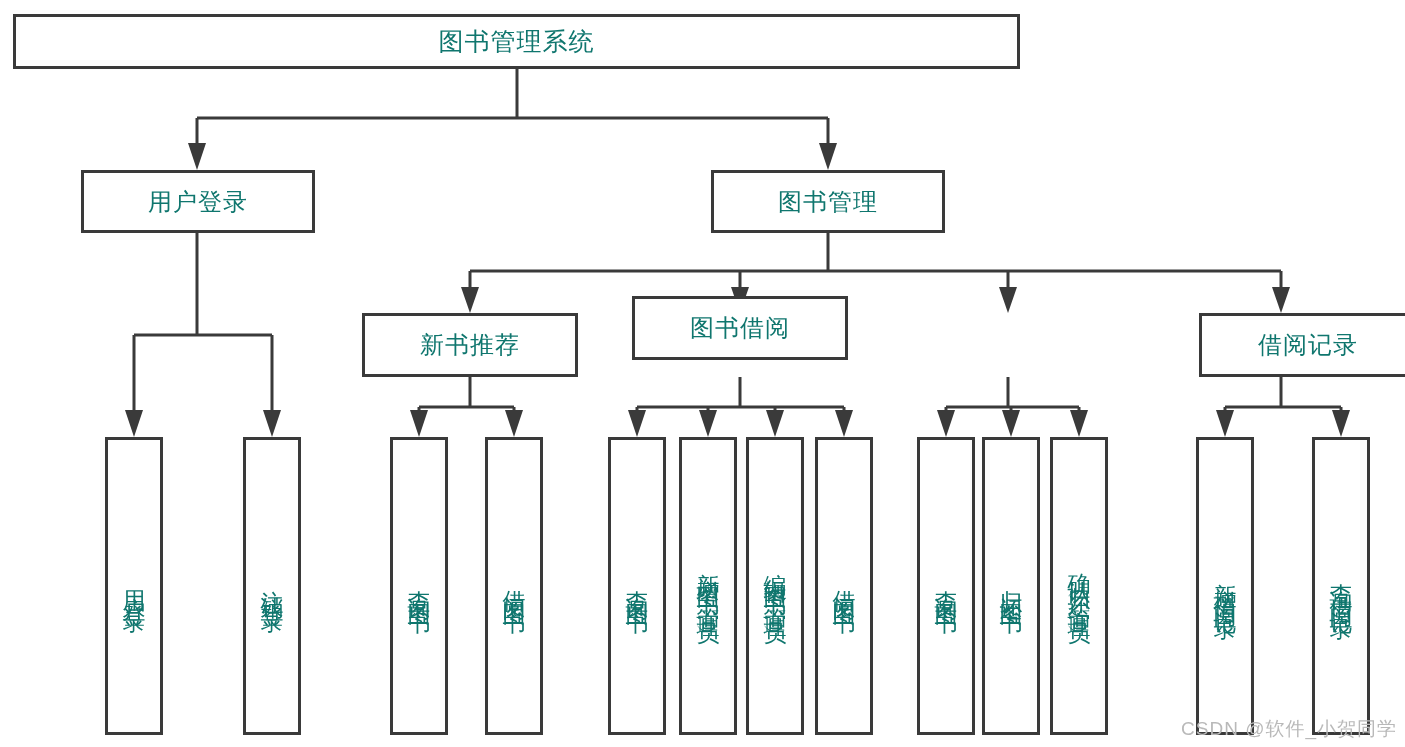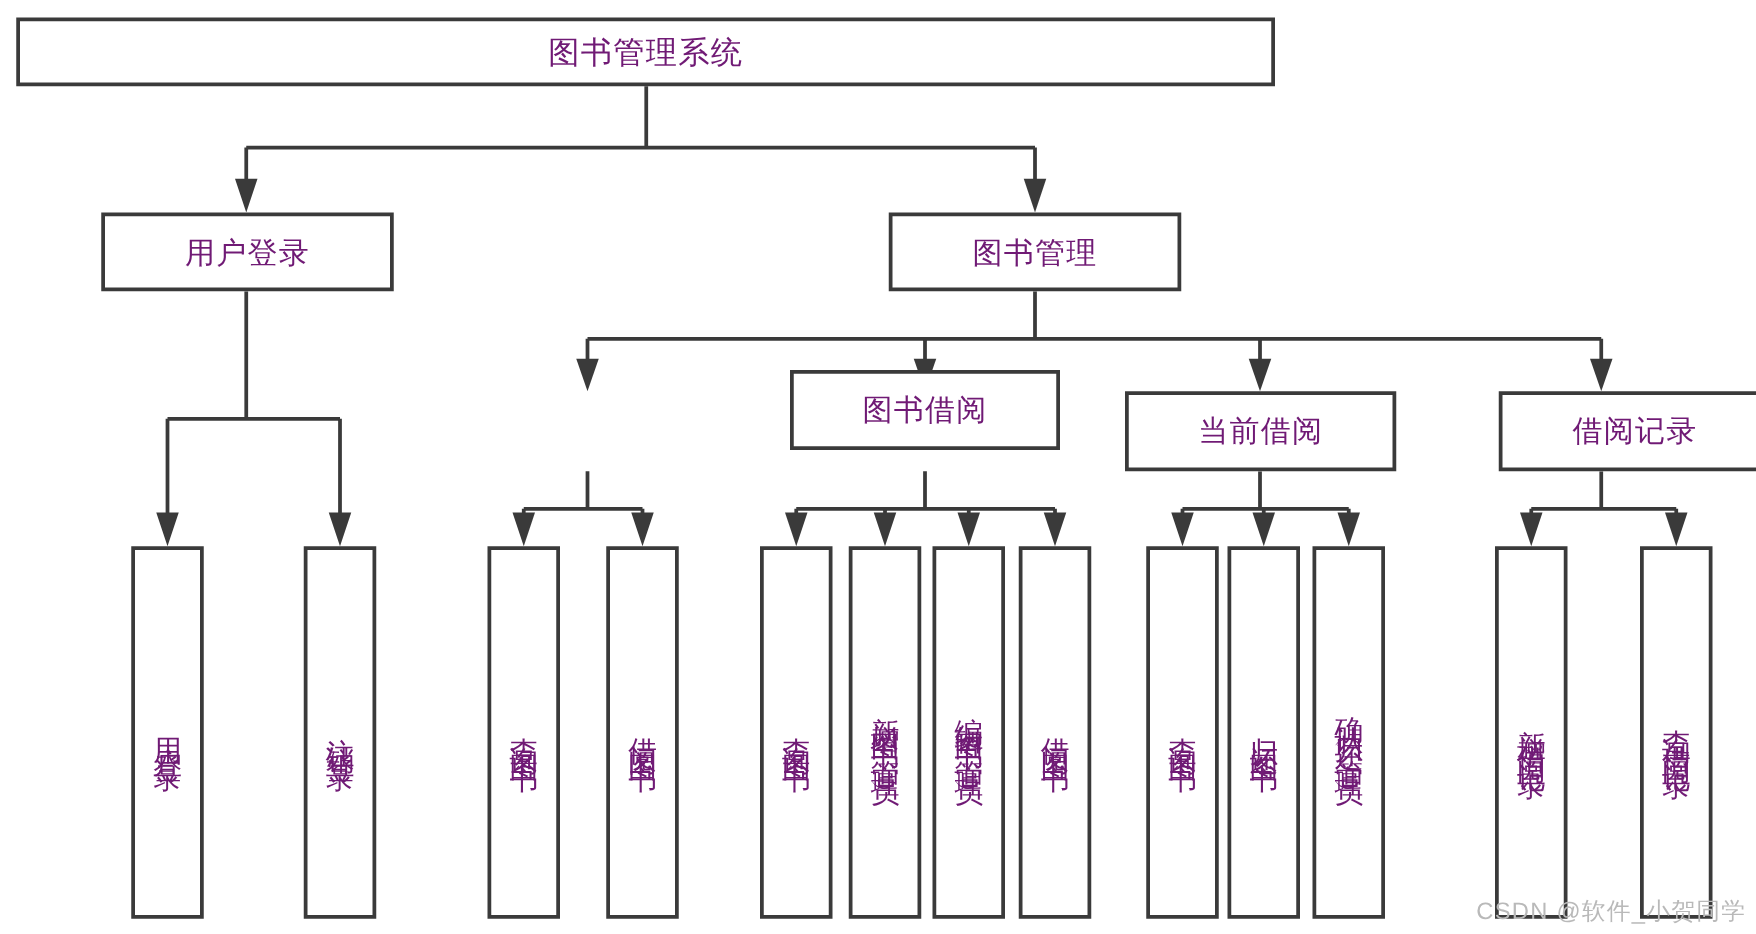--- a/index.html
+++ b/index.html
@@ -3,21 +3,21 @@
 <meta charset="utf-8">
 <style>
   html,body{margin:0;padding:0;background:#ffffff;}
   .canvas{
     position:relative;width:1405px;height:747px;background:#ffffff;
     font-family:"Liberation Sans",sans-serif;overflow:hidden;
   }
   svg.wires{position:absolute;left:0;top:0;z-index:1;}
   .node{
     position:absolute;box-sizing:border-box;background:#ffffff;
-    border:3px solid #3a3a3a;color:#701a75;
+    border:3px solid #3a3a3a;color:#0f766e;
     display:flex;align-items:center;justify-content:center;
     z-index:2;
   }
   .node .lbl{white-space:nowrap;font-size:24px;letter-spacing:1px;}
   .node.root .lbl{font-size:25px;}
   .node.v .lbl{
     writing-mode:vertical-rl;text-orientation:mixed;
     white-space:normal;font-size:23px;letter-spacing:7px;line-height:1;
   }
   .watermark{
@@ -74,25 +74,25 @@
     <span class="lbl">图书管理系统</span>
   </div>
 
   <div class="node" style="left:81px;top:170px;width:234px;height:63px;">
     <span class="lbl">用户登录</span>
   </div>
   <div class="node" style="left:711px;top:170px;width:234px;height:63px;align-items:center;">
     <span class="lbl">图书管理</span>
   </div>
 
+  <div class="node" style="left:362px;top:313px;width:216px;height:64px;">
+    <span class="lbl">新书推荐</span>
+  </div>
   <div class="node" style="left:632px;top:296px;width:216px;height:64px;">
     <span class="lbl">图书借阅</span>
-  </div>
-  <div class="node" style="left:900px;top:313px;width:217px;height:64px;">
-    <span class="lbl">当前借阅</span>
   </div>
   <div class="node" style="left:1172px;top:313px;width:218px;height:64px;margin-left:27px;">
     <span class="lbl">借阅记录</span>
   </div>
 
   <div class="node v" style="left:105px;top:437px;width:58px;height:298px;">
     <span class="lbl">用户登录</span>
   </div>
   <div class="node v" style="left:243px;top:437px;width:58px;height:298px;">
     <span class="lbl">注销登录</span>

